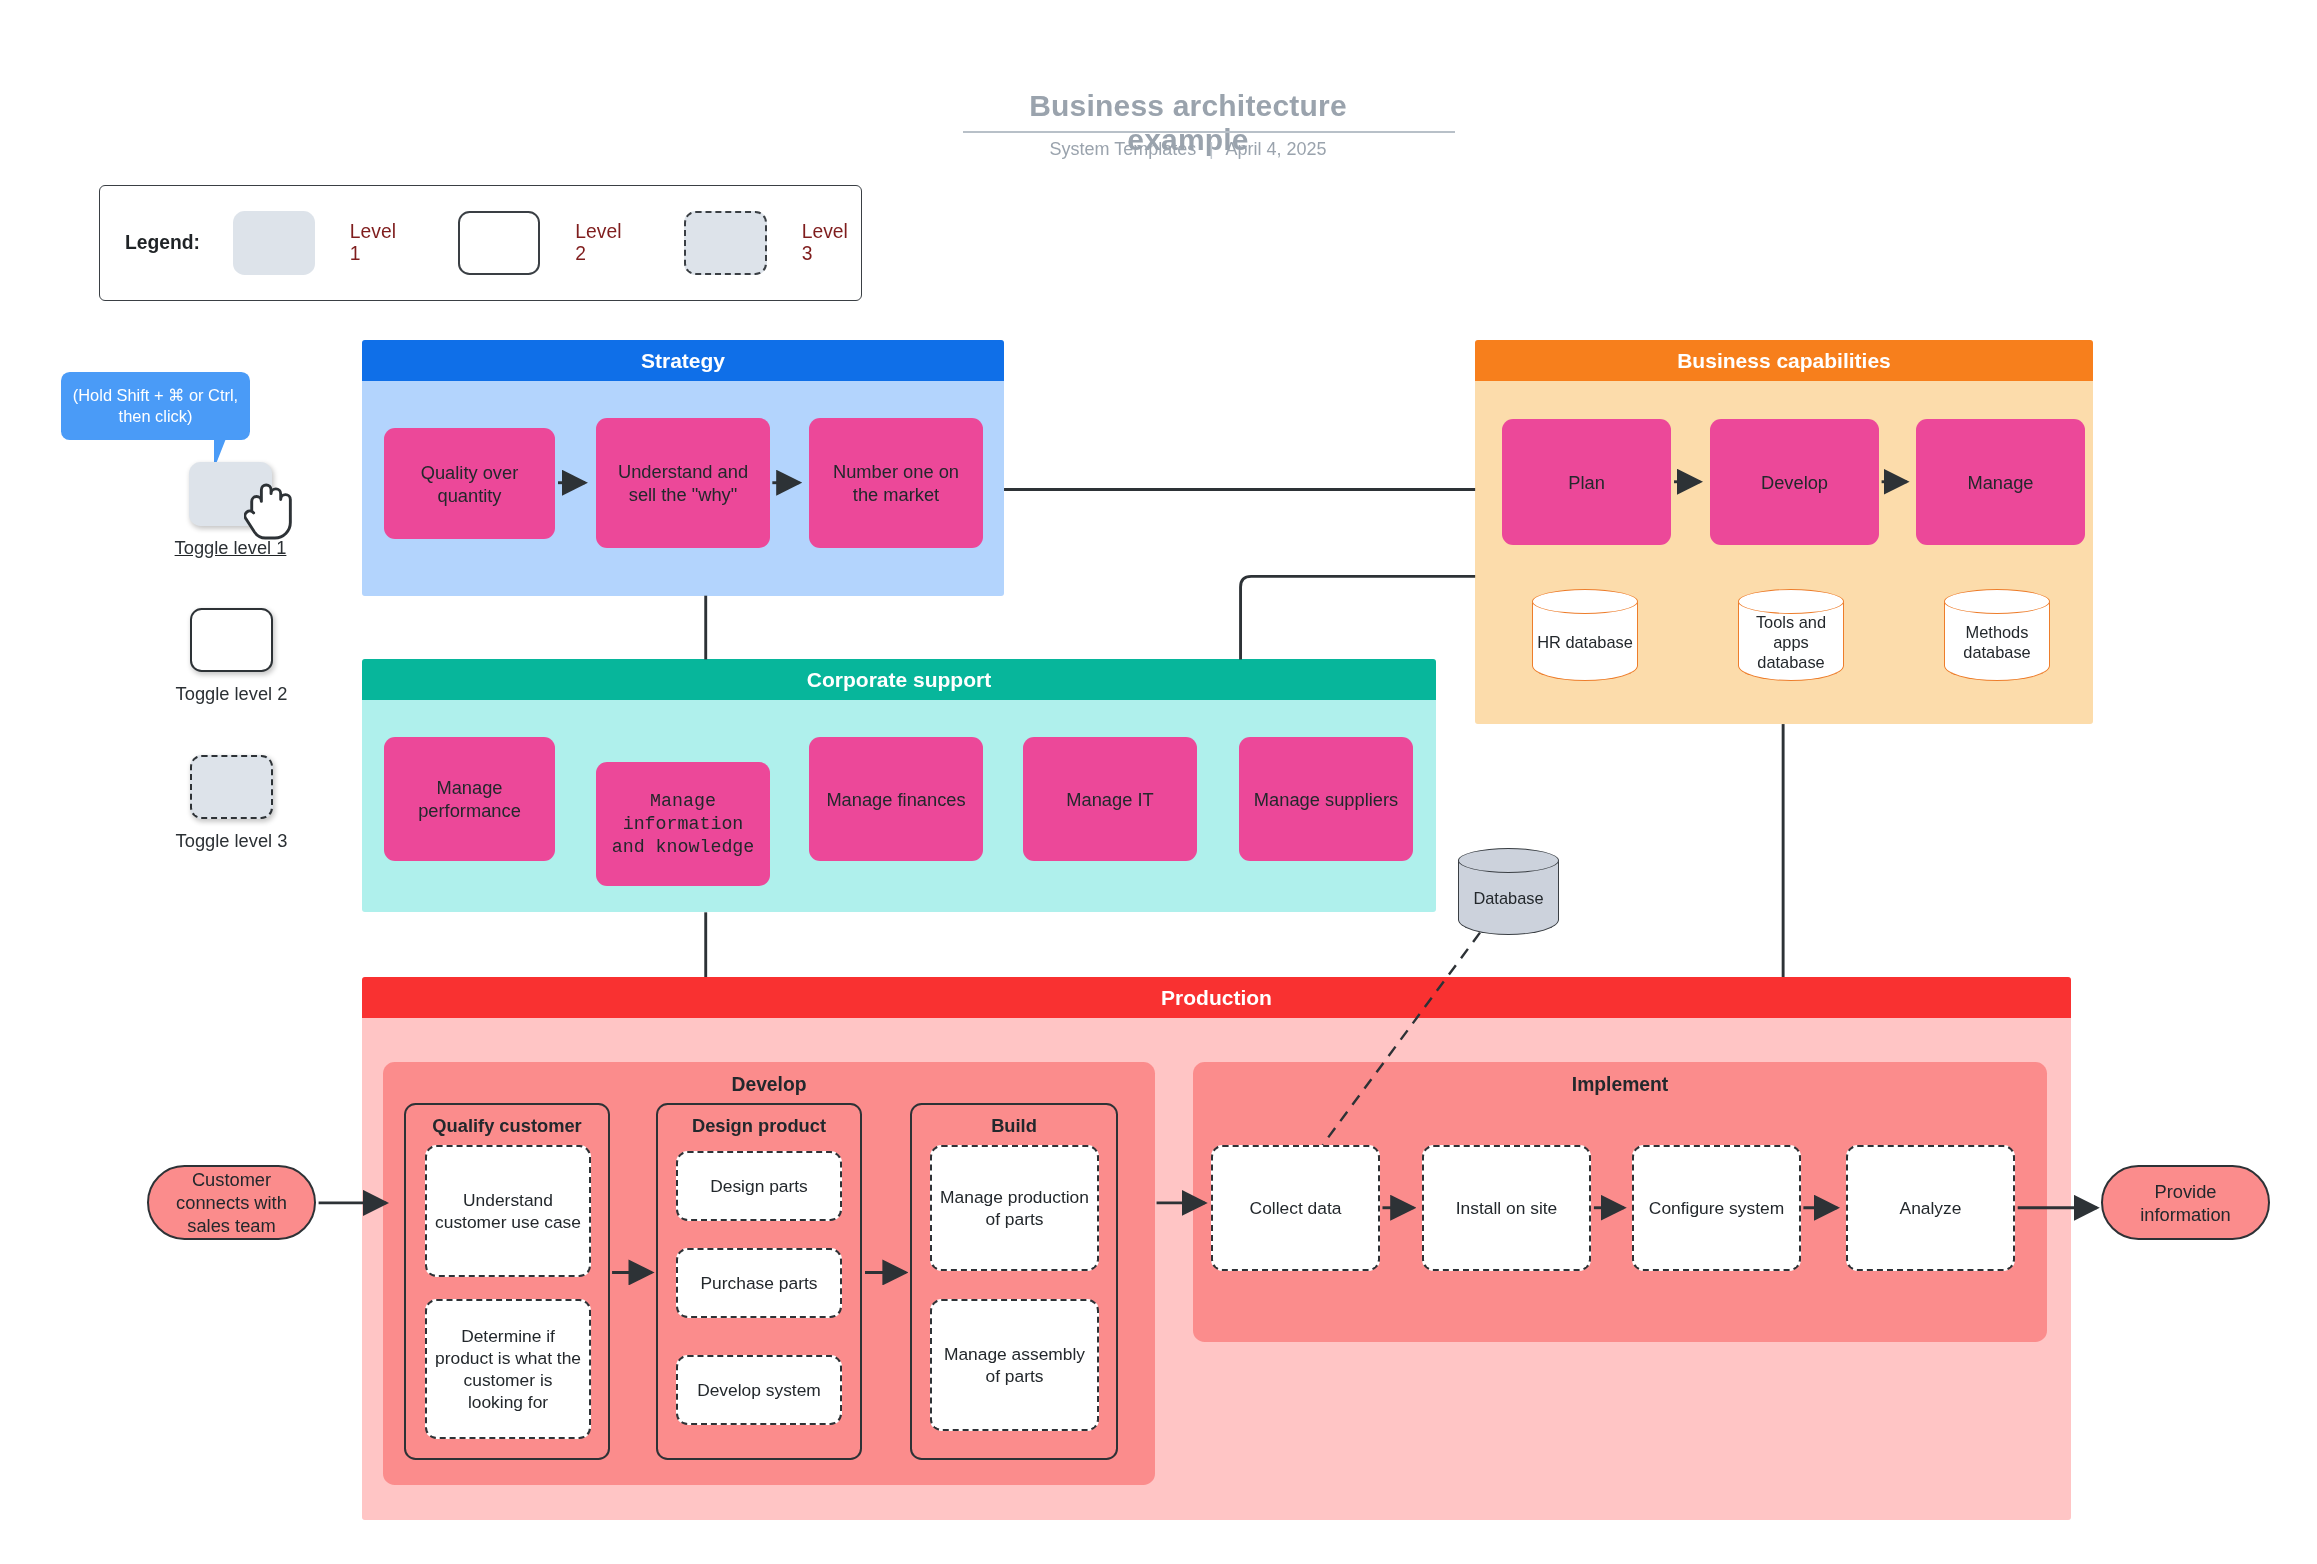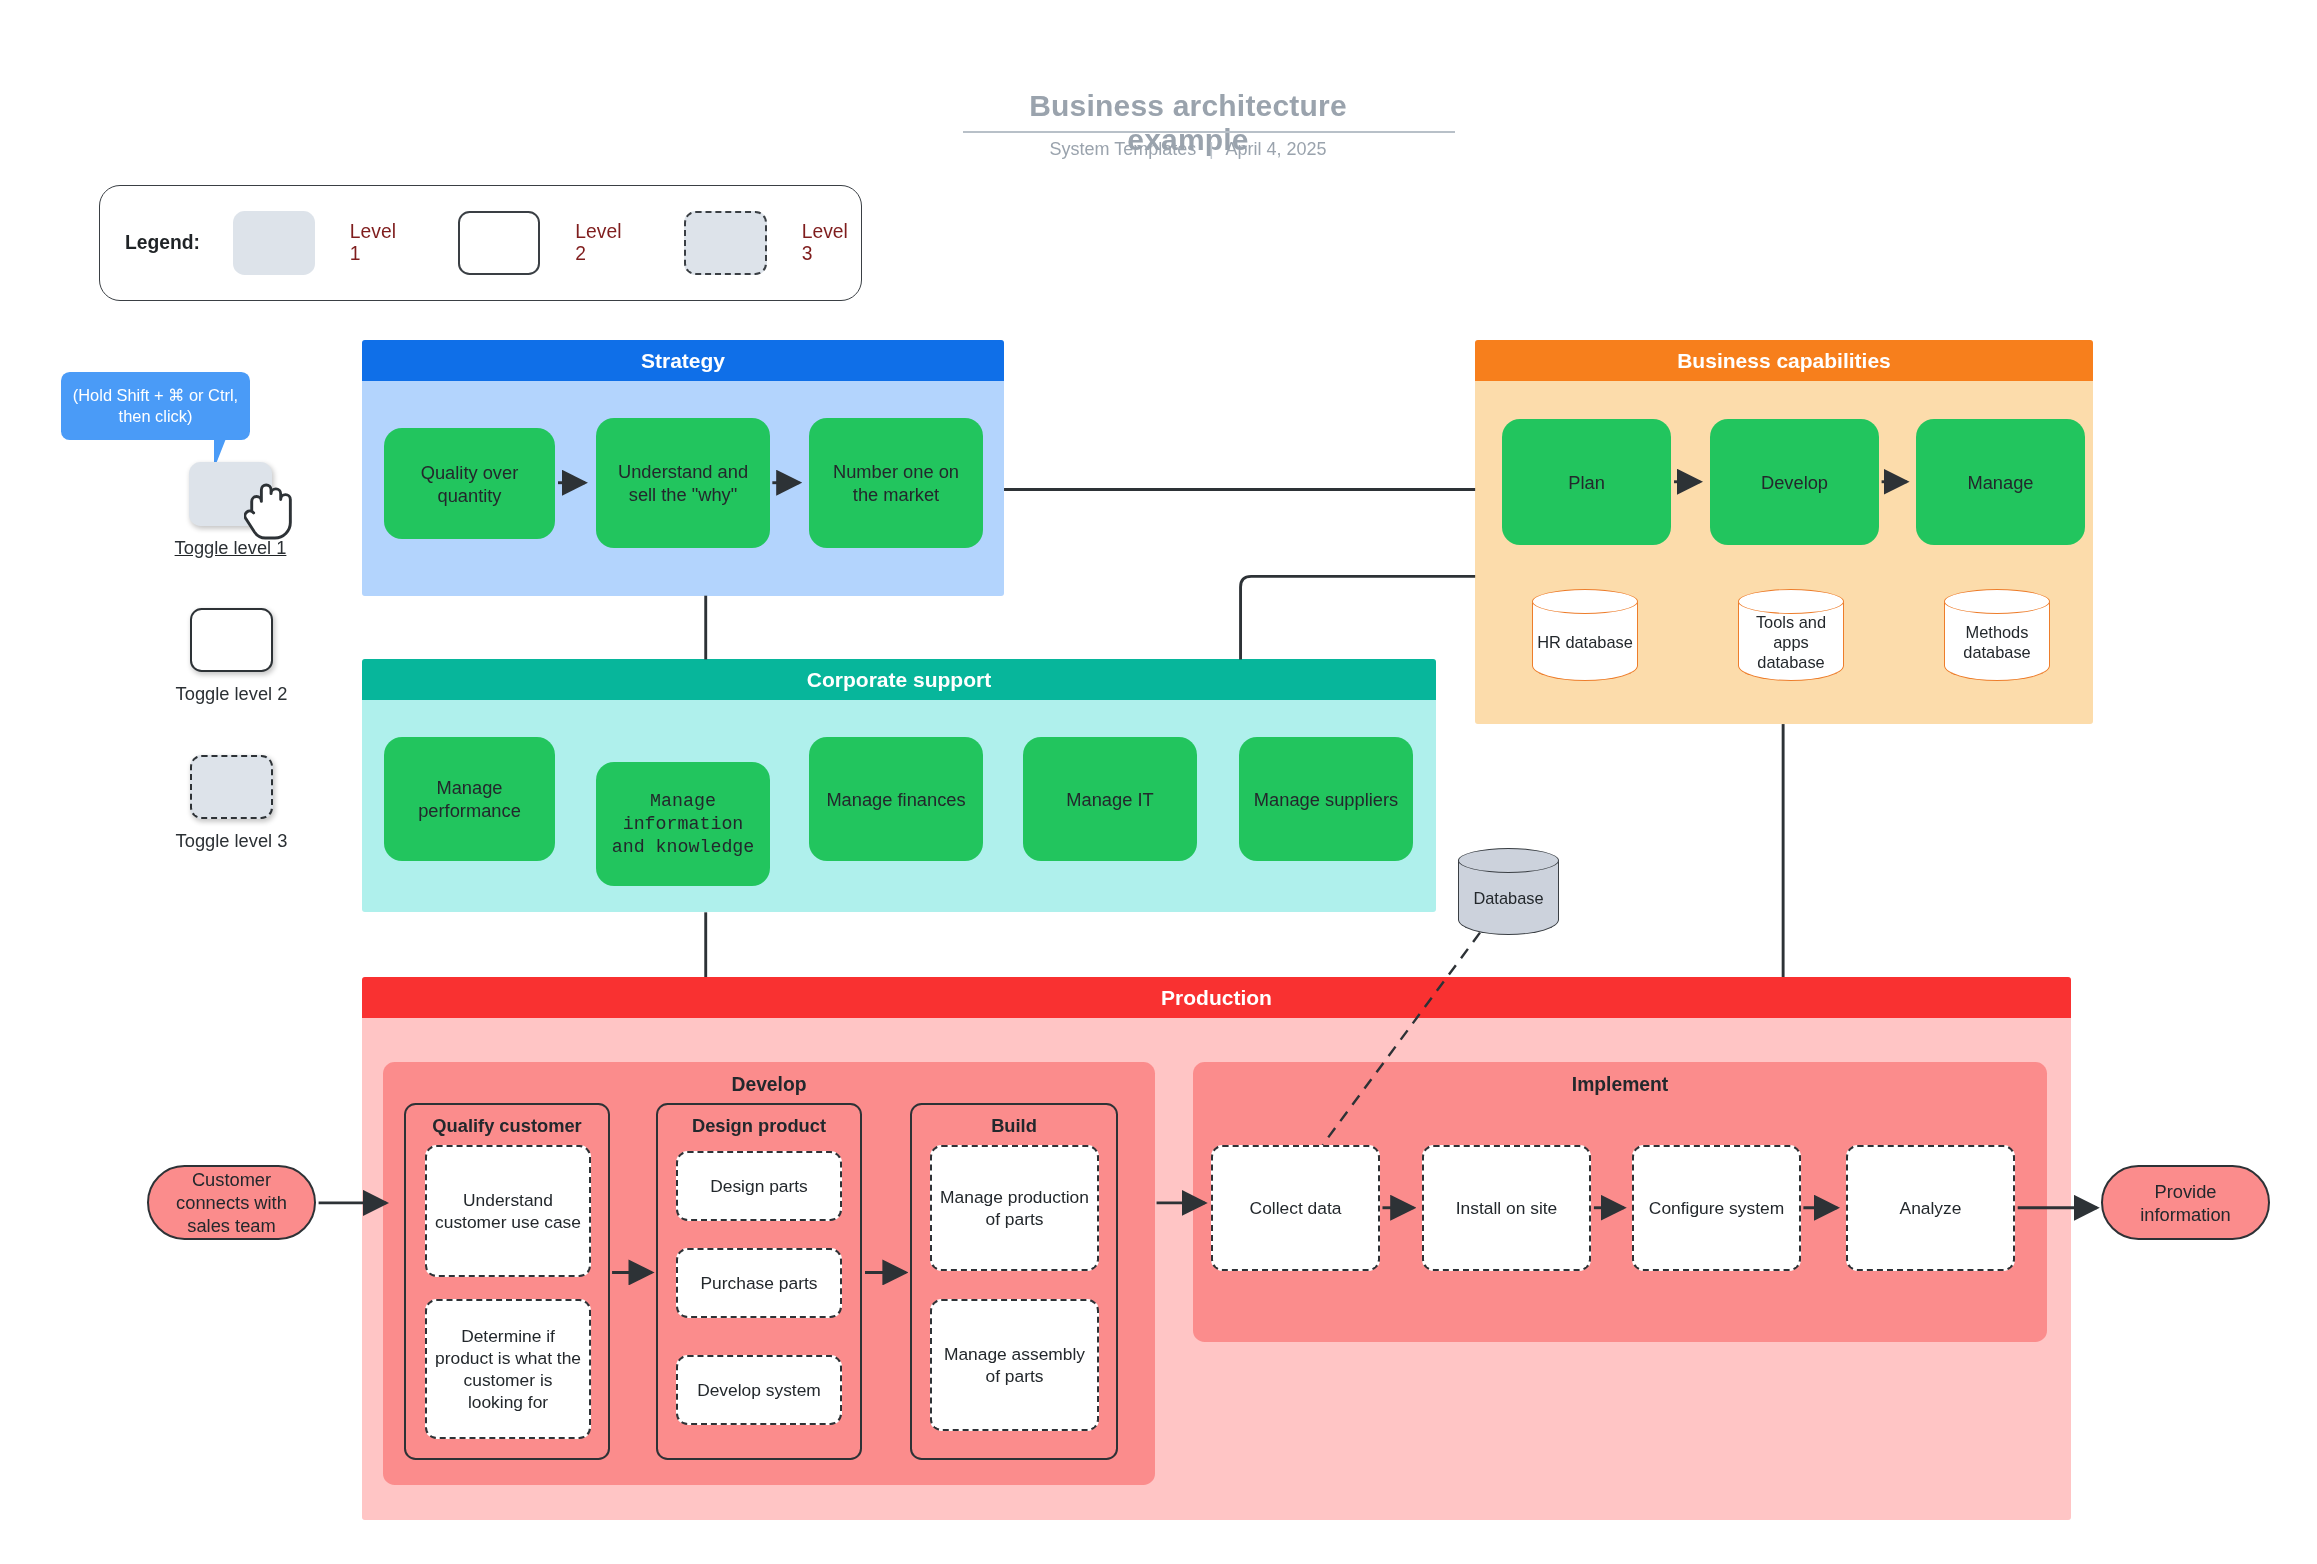--- a/index.html
+++ b/index.html
@@ -27,21 +27,21 @@
   }
   #doc-subtitle {
     left:966px; top:139px; width:444px;
     text-align:center; font-size:18px; color:#9aa3ad;
   }
   #doc-subtitle .sep { color:#c2c9d0; padding:0 7.7px; }
 
   
   #legend-box {
     left:99px; top:185px; width:763px; height:116px;
-    border:1.9px solid #3a3f44; border-radius:21px; background:#fff;
+    border:1.9px solid #3a3f44; border-radius:6px; background:#fff;
     display:flex; align-items:center; padding-left:25px;
   }
   #legend-box .legend-title { font-size:19.3px; font-weight:bold; margin-right:33px; }
   .legend-entry { display:flex; align-items:center; }
   .swatch { width:87px; height:64px; border-radius:11.6px; }
   .swatch.lvl1 { background:#dde3ea; }
   .swatch.lvl2 { background:#fff; border:2.9px solid #3a3f44; }
   .swatch.lvl3 { background:#dde3ea; border:2.9px dashed #3a3f44; }
   .legend-label { font-size:19.3px; margin:0 50px 0 35px; color:#7f1d1d; }
   .legend-label.last { margin-right:0; }
@@ -92,21 +92,21 @@
   #sec-corporate { left:362px; top:659px; width:1074px; height:253px; }
   #sec-corporate .sec-header { background:#07b69b; }
   #sec-corporate .sec-body { height:212px; background:#aff0ec; }
 
   #sec-production { left:362px; top:977px; width:1709px; height:543px; }
   #sec-production .sec-header { background:#f93131; }
   #sec-production .sec-body { height:502px; background:#ffc5c5; }
 
   
   .node {
-    background:#22c55e; border-radius:18px;
+    background:#ec4899; border-radius:11px;
     display:flex; align-items:center; justify-content:center;
     text-align:center; font-size:18.3px; line-height:23px; color:#23282c;
     padding:5.8px 9.7px;
   }
 
   
   #strat-n1 { left:384px; top:428px; width:171px; height:111px; }
   #strat-n2 { left:596px; top:418px; width:174px; height:130px; }
   #strat-n3 { left:809px; top:418px; width:174px; height:130px; }
 

